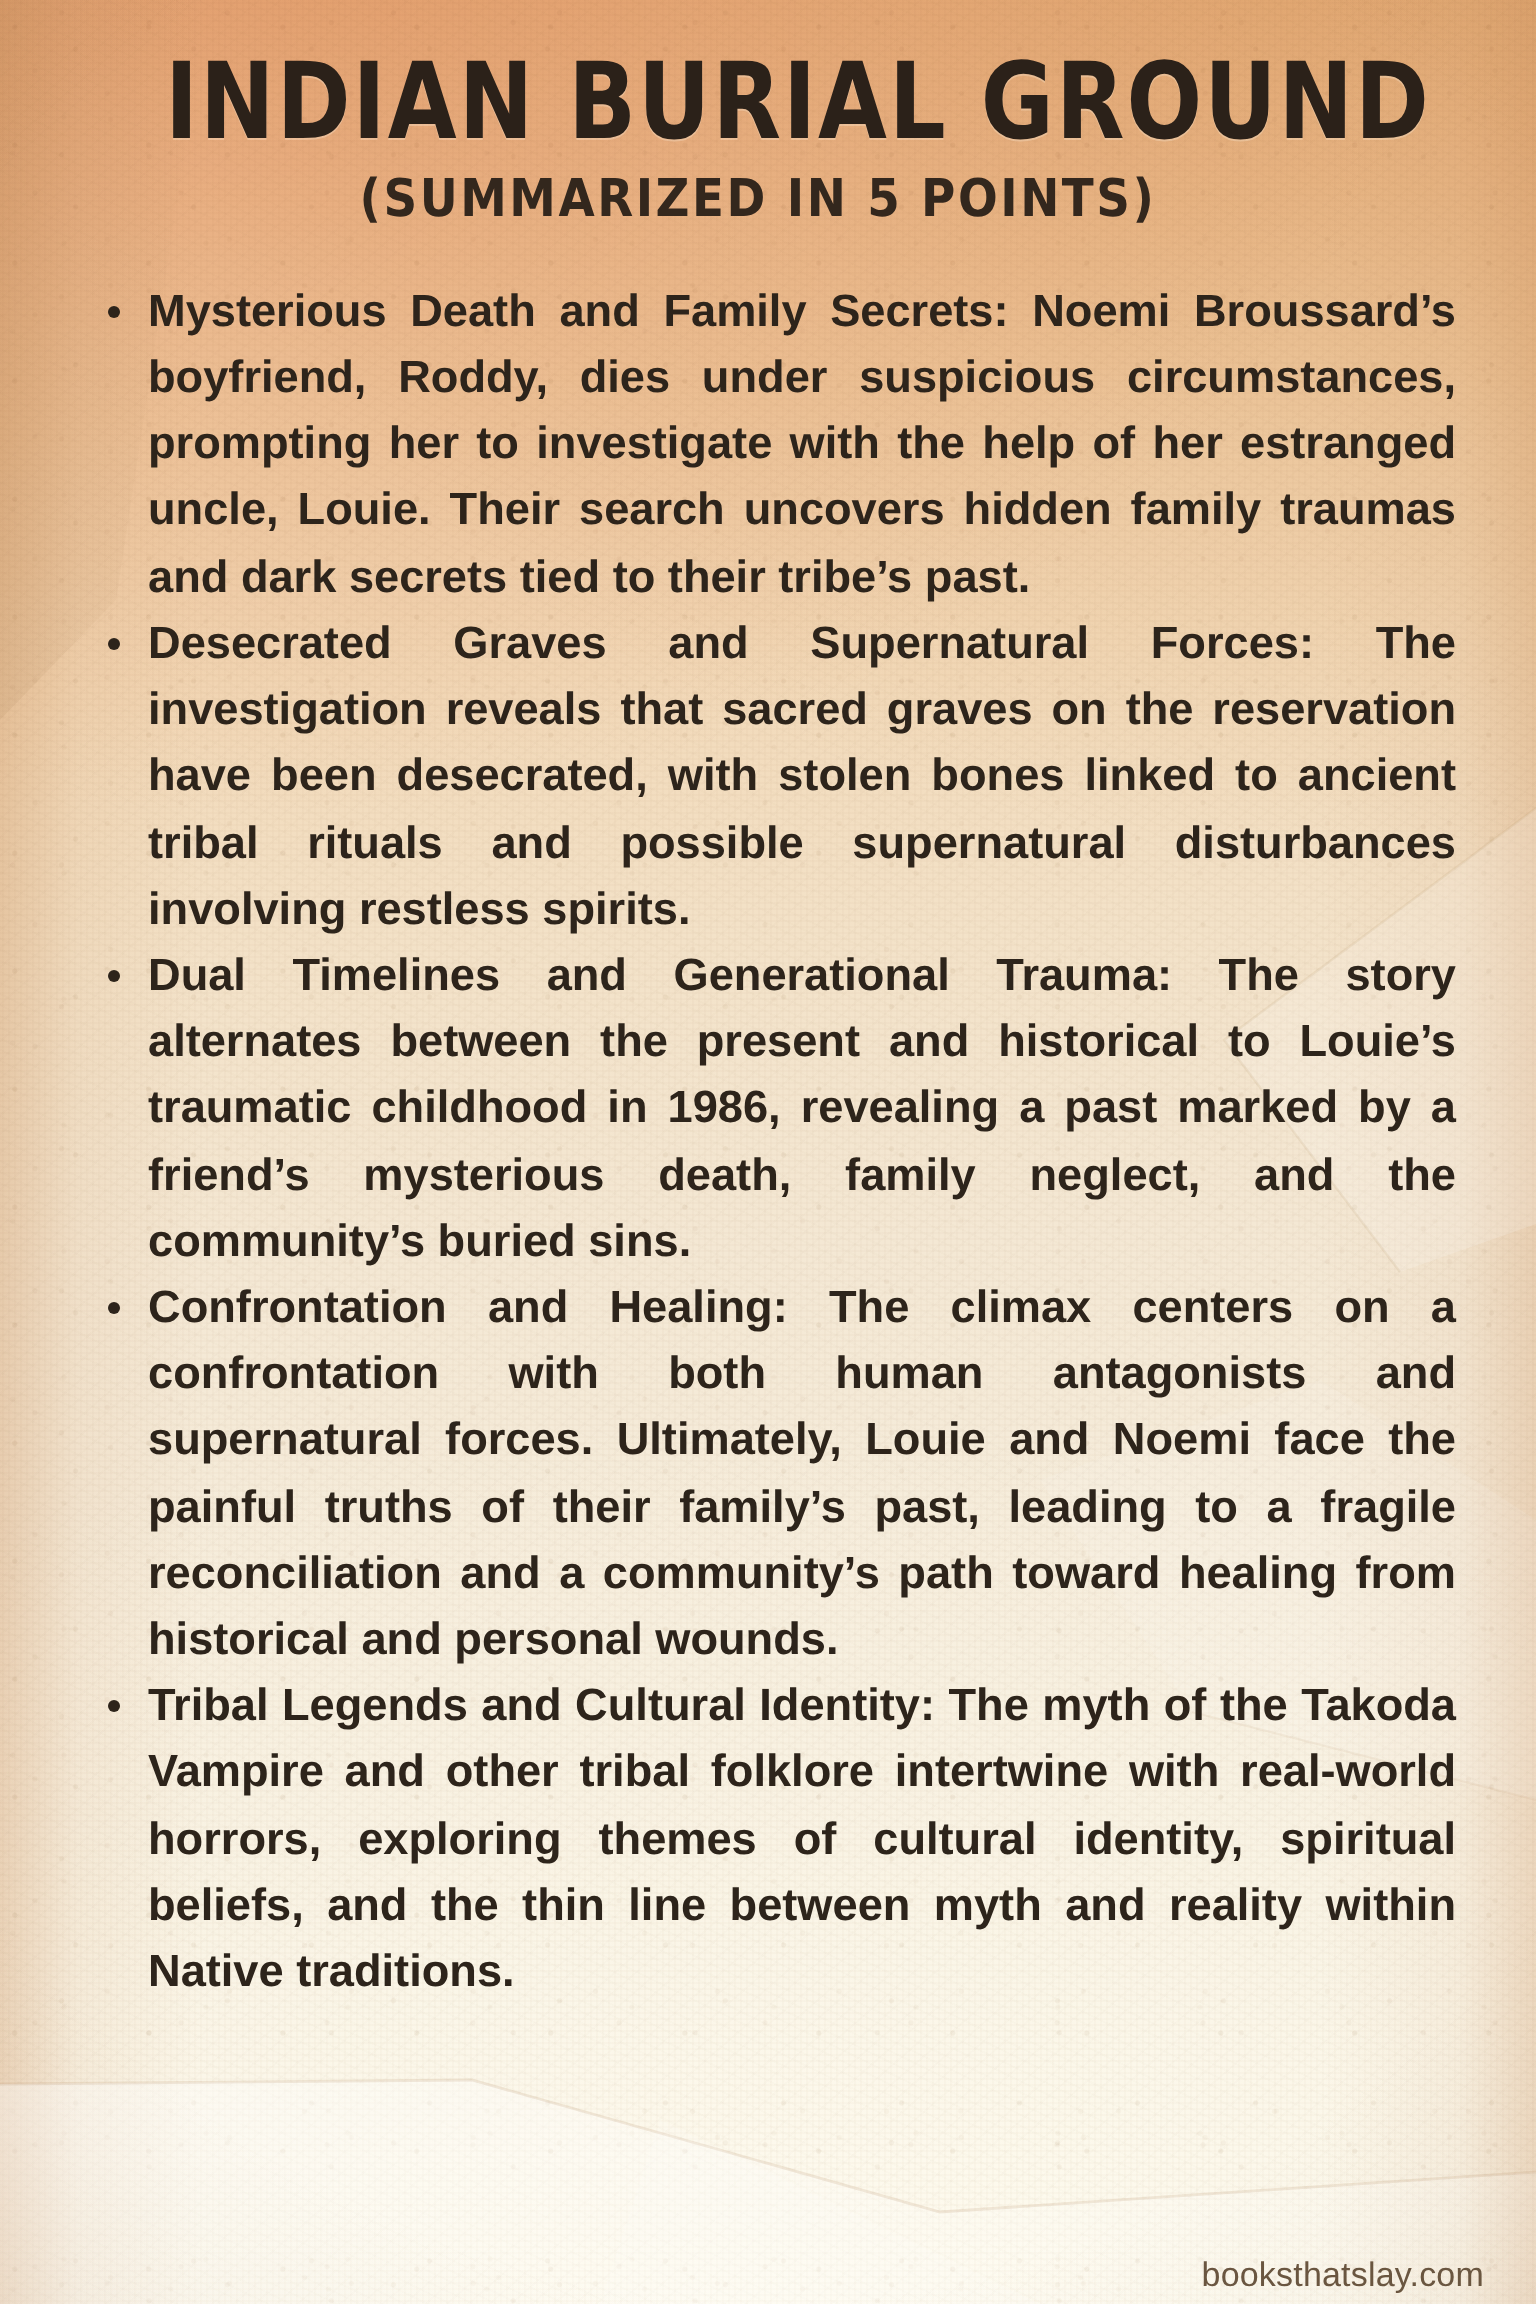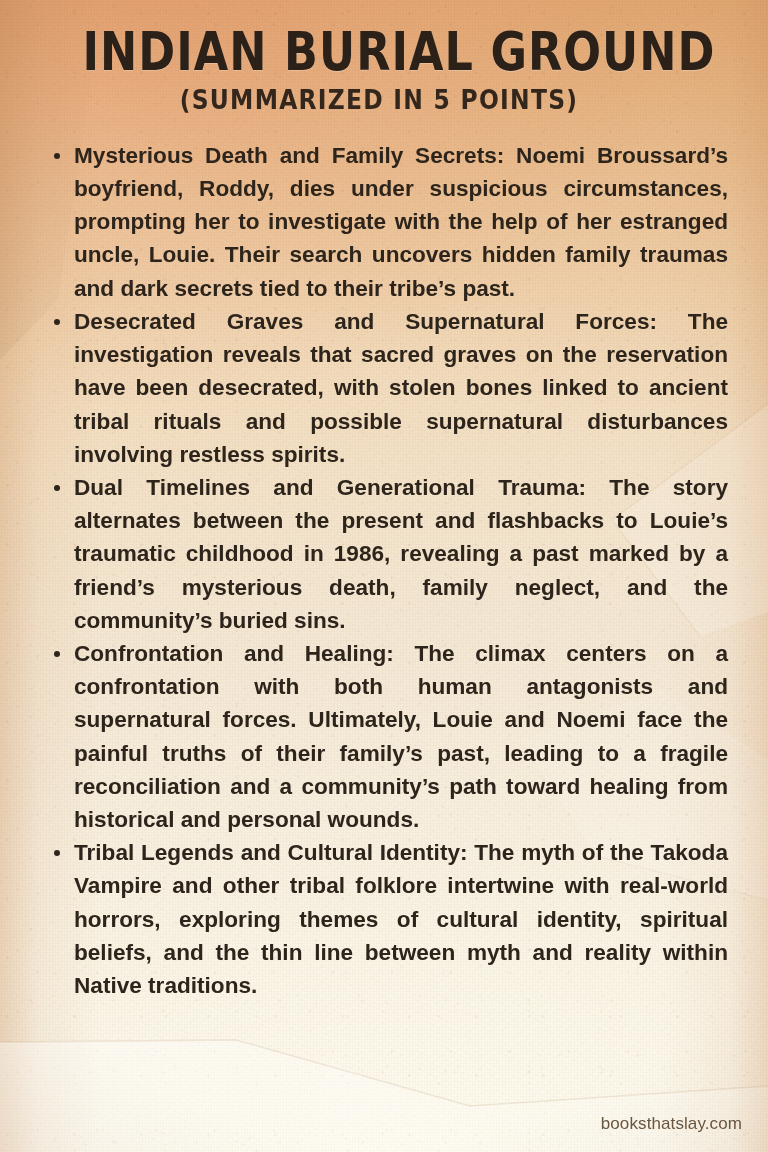--- a/index.html
+++ b/index.html
@@ -164,21 +164,21 @@
     border-radius: 50%;
     background: #2d241b;
   }
   .point .lead {
     
   }
 
   .footer {
     position: absolute;
     right: 26px;
-    bottom: 18px;
+    bottom: 4px;
     color: #6a5640;
     font-family: "Liberation Sans", sans-serif;
     font-weight: 400;
     font-size: 17px;
     letter-spacing: 0.1px;
   }
 </style>
 </head>
 <body>
 
@@ -225,21 +225,21 @@
       <li class="point">
         <span class="dot"></span>
         <span class="lead">Mysterious Death and Family Secrets: Noemi Broussard’s boyfriend, Roddy, dies under suspicious circumstances, prompting her to investigate with the help of her estranged uncle, Louie. Their search uncovers hidden family traumas and dark secrets tied to their tribe’s past.</span>
       </li>
       <li class="point">
         <span class="dot"></span>
         <span class="lead">Desecrated Graves and Supernatural Forces: The investigation reveals that sacred graves on the reservation have been desecrated, with stolen bones linked to ancient tribal rituals and possible supernatural disturbances involving restless spirits.</span>
       </li>
       <li class="point">
         <span class="dot"></span>
-        <span class="lead">Dual Timelines and Generational Trauma: The story alternates between the present and flashbacks to Louie’s traumatic childhood in 1986, revealing a past marked by a friend’s mysterious death, family neglect, and the community’s buried sins.</span>
+        <span class="lead">Dual Timelines and Generational Trauma: The story alternates between the present and historical to Louie’s traumatic childhood in 1986, revealing a past marked by a friend’s mysterious death, family neglect, and the community’s buried sins.</span>
       </li>
       <li class="point">
         <span class="dot"></span>
         <span class="lead">Confrontation and Healing: The climax centers on a confrontation with both human antagonists and supernatural forces. Ultimately, Louie and Noemi face the painful truths of their family’s past, leading to a fragile reconciliation and a community’s path toward healing from historical and personal wounds.</span>
       </li>
       <li class="point">
         <span class="dot"></span>
         <span class="lead">Tribal Legends and Cultural Identity: The myth of the Takoda Vampire and other tribal folklore intertwine with real-world horrors, exploring themes of cultural identity, spiritual beliefs, and the thin line between myth and reality within Native traditions.</span>
       </li>
     </ul>

